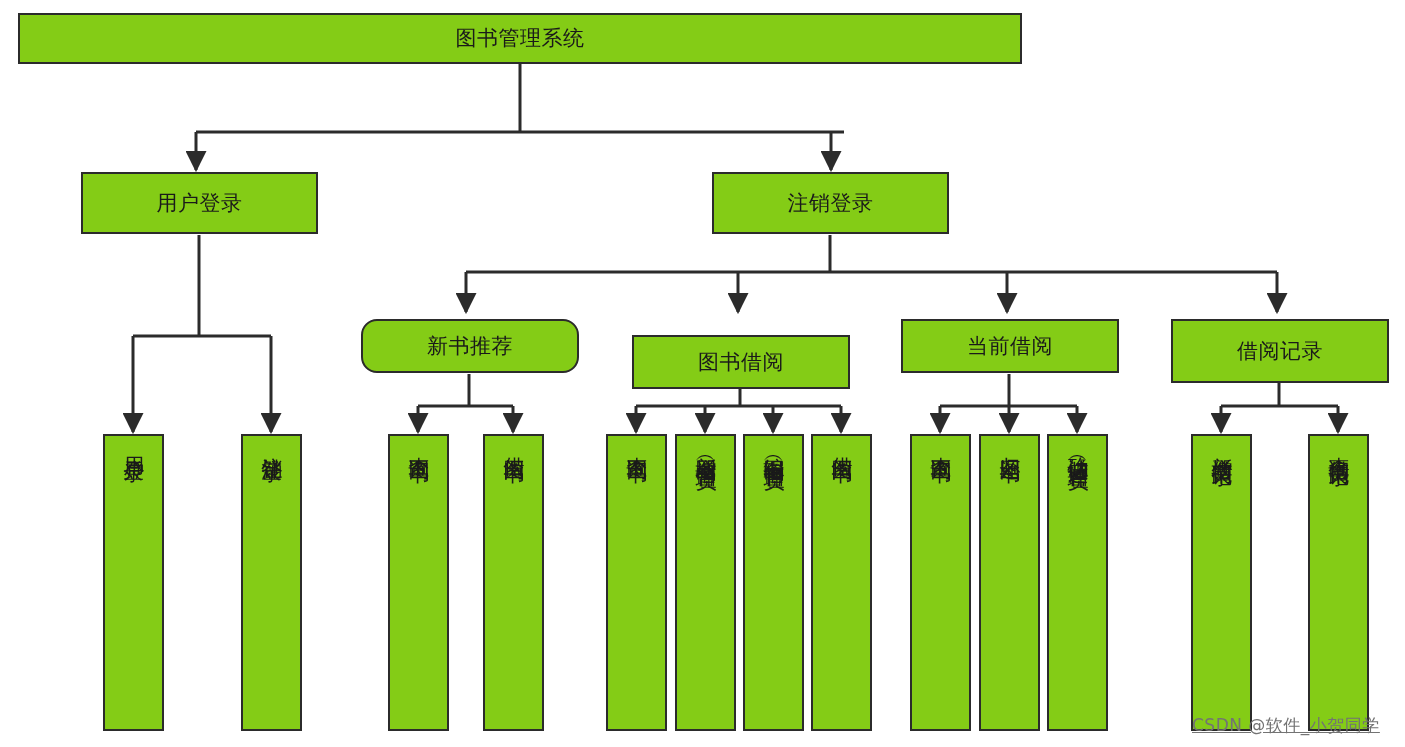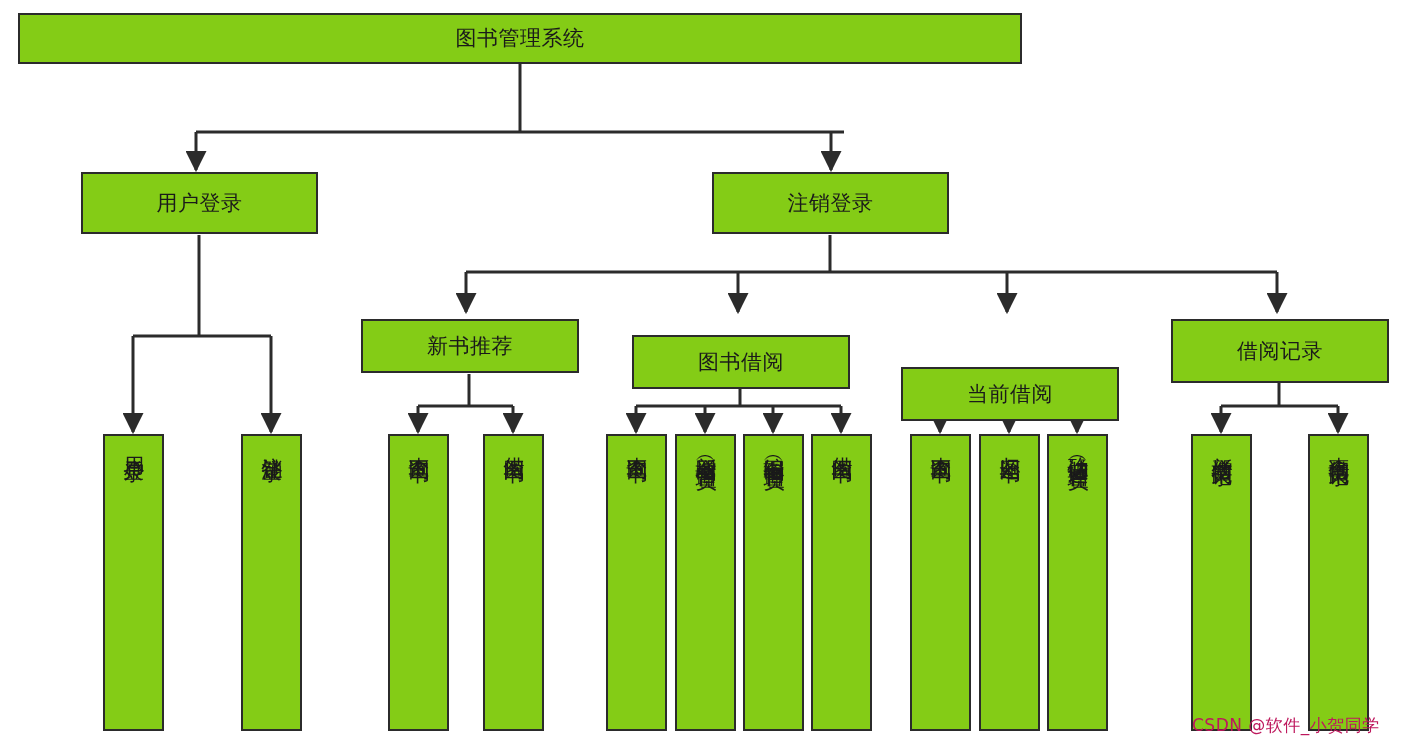--- a/index.html
+++ b/index.html
@@ -52,25 +52,26 @@
   .node.vertical .label {
     writing-mode: vertical-rl;
     text-orientation: upright;
     font-size: 21px;
     letter-spacing: 2px;
     line-height: 1;
     margin: 0 auto;
   }
   .watermark {
     position: absolute;
-    color: #be185d;
+    color: #737373;
     font-size: 17px;
     letter-spacing: 0.5px;
     white-space: pre;
     user-select: none;
+    text-decoration: underline;
   }
 </style>
 </head>
 <body>
 
 <div id="canvas">
 
   <svg id="edges" viewBox="0 0 1405 747" xmlns="http://www.w3.org/2000/svg">
     <defs>
       <marker id="arrow" viewBox="0 0 10 10" refX="9" refY="5" markerWidth="7" markerHeight="7" orient="auto-start-reverse">
@@ -127,29 +128,29 @@
   </div>
 
   <div class="node horizontal" style="left:81px; top:172px; width:237px; height:62px;">
     <span class="label">用户登录</span>
   </div>
 
   <div class="node horizontal" style="left:712px; top:172px; width:237px; height:62px;">
     <span class="label">注销登录</span>
   </div>
 
-  <div class="node horizontal" style="left:361px; top:319px; width:218px; height:54px;">
+  <div class="node horizontal" style="left:361px; top:319px; width:218px; height:54px;border-radius:16px;">
     <span class="label">新书推荐</span>
   </div>
 
   <div class="node horizontal" style="left:632px; top:319px; width:218px; height:54px;margin-top:16px;">
     <span class="label">图书借阅</span>
   </div>
 
-  <div class="node horizontal" style="left:901px; top:319px; width:218px; height:54px;margin-top:48px;">
+  <div class="node horizontal" style="left:901px; top:319px; width:218px; height:54px;">
     <span class="label">当前借阅</span>
   </div>
 
   <div class="node horizontal" style="left:1171px; top:319px; width:218px; height:64px;">
     <span class="label">借阅记录</span>
   </div>
 
   <div class="node vertical" style="left:103px; top:434px; width:61px; height:297px;">
     <span class="label">用户登录</span>
   </div>

